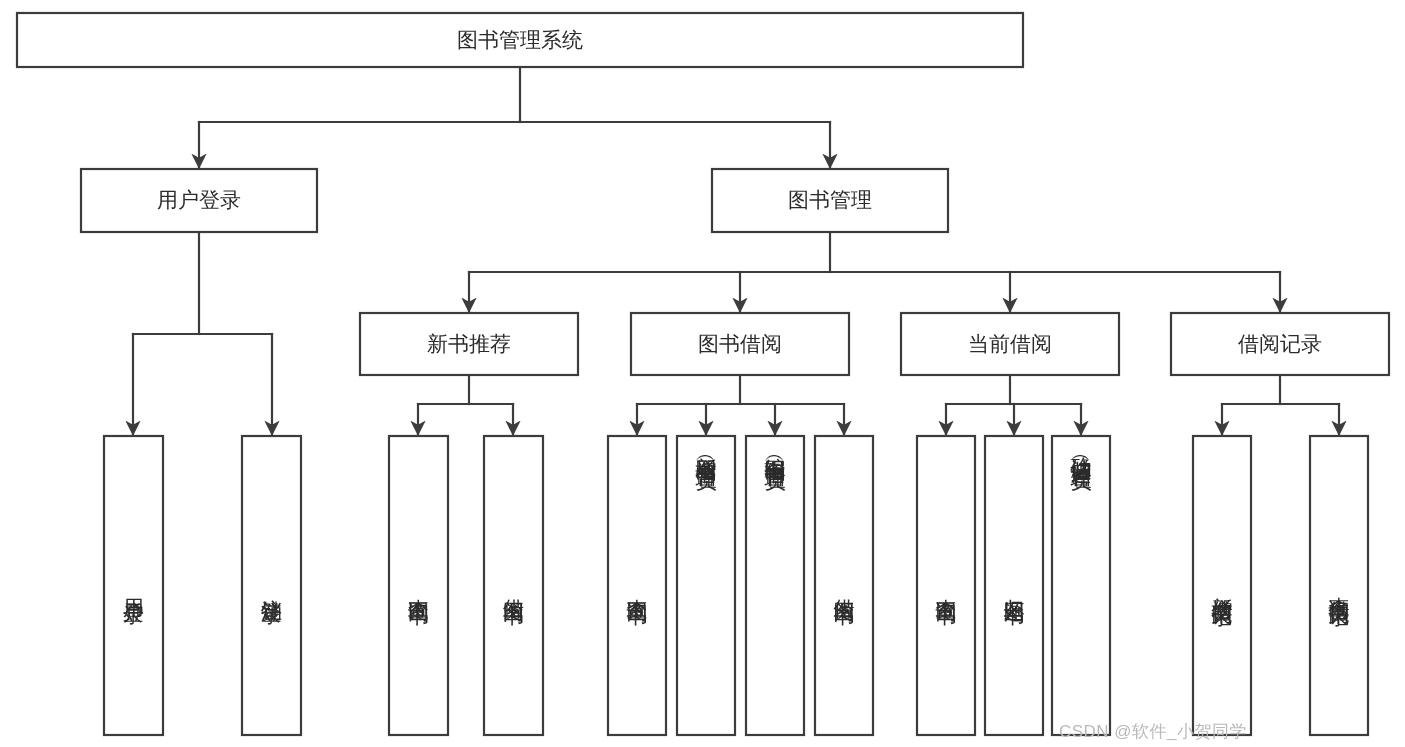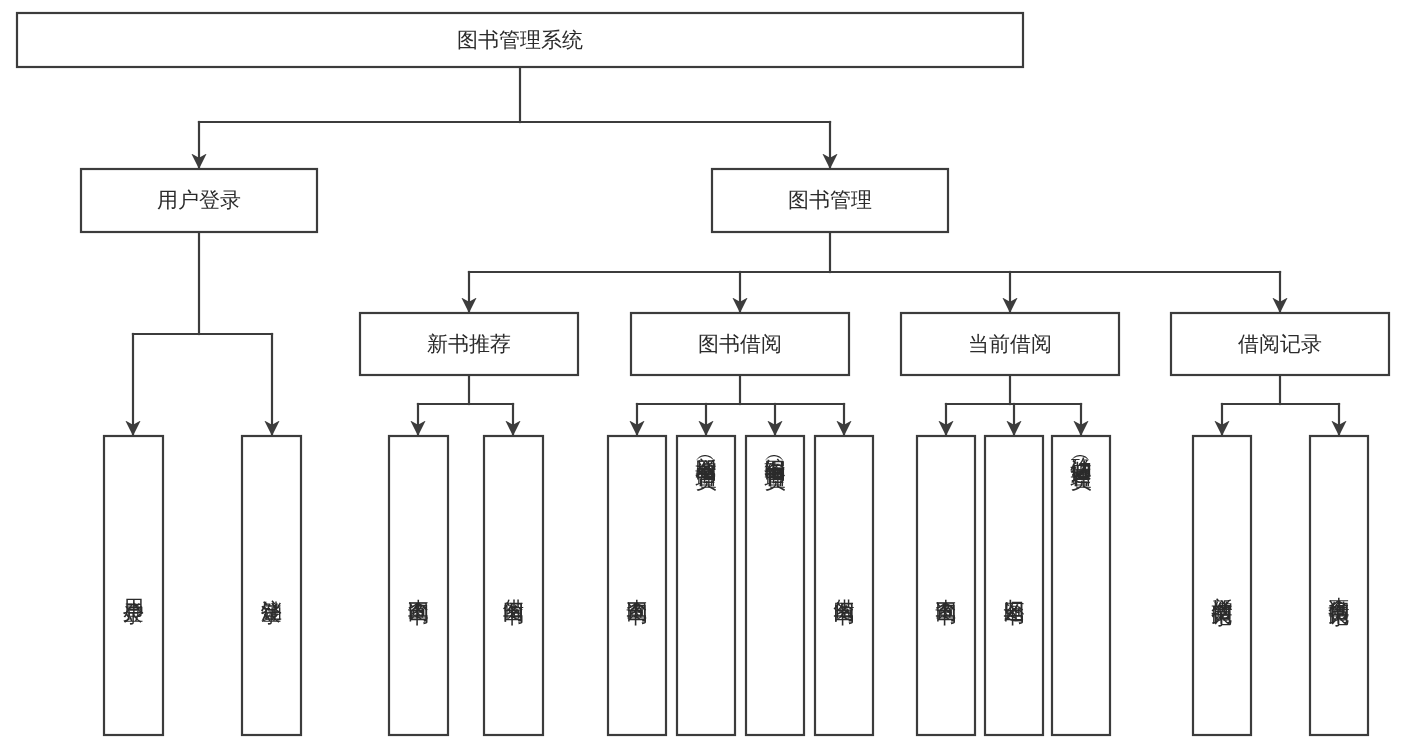--- a/index.html
+++ b/index.html
@@ -241,13 +241,14 @@
     <span class="vleaf-text" style="margin-top:4px;">确认归还（管理员）</span>
   </div>
 
   <div class="vleaf" style="left:1193px; top:436px; width:58px; height:299px;">
     <span class="vleaf-text">新增借阅记录</span>
   </div>
   <div class="vleaf" style="left:1310px; top:436px; width:58px; height:299px;">
     <span class="vleaf-text">查询借阅记录</span>
   </div>
 
+  <div class="watermark">CSDN @软件_小贺同学</div>
 </div>
 
 </body></html>

